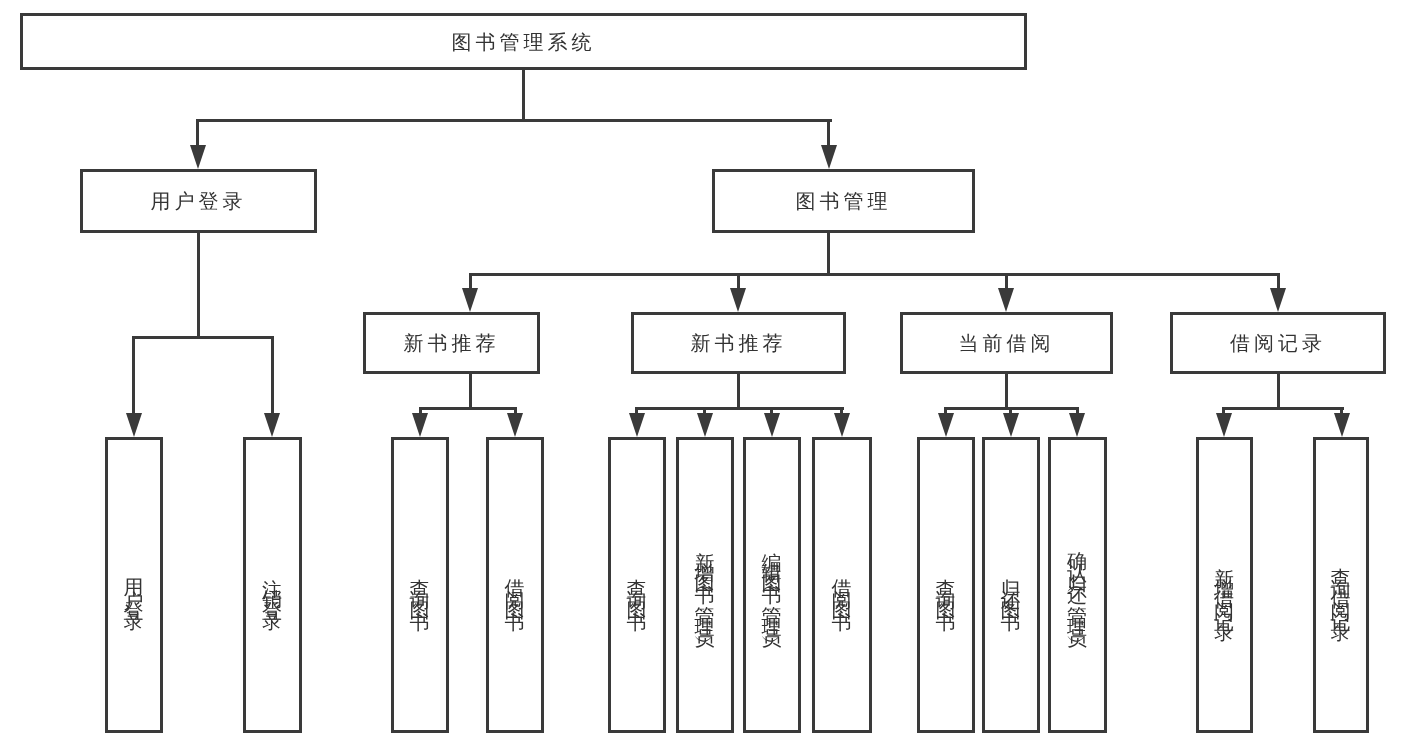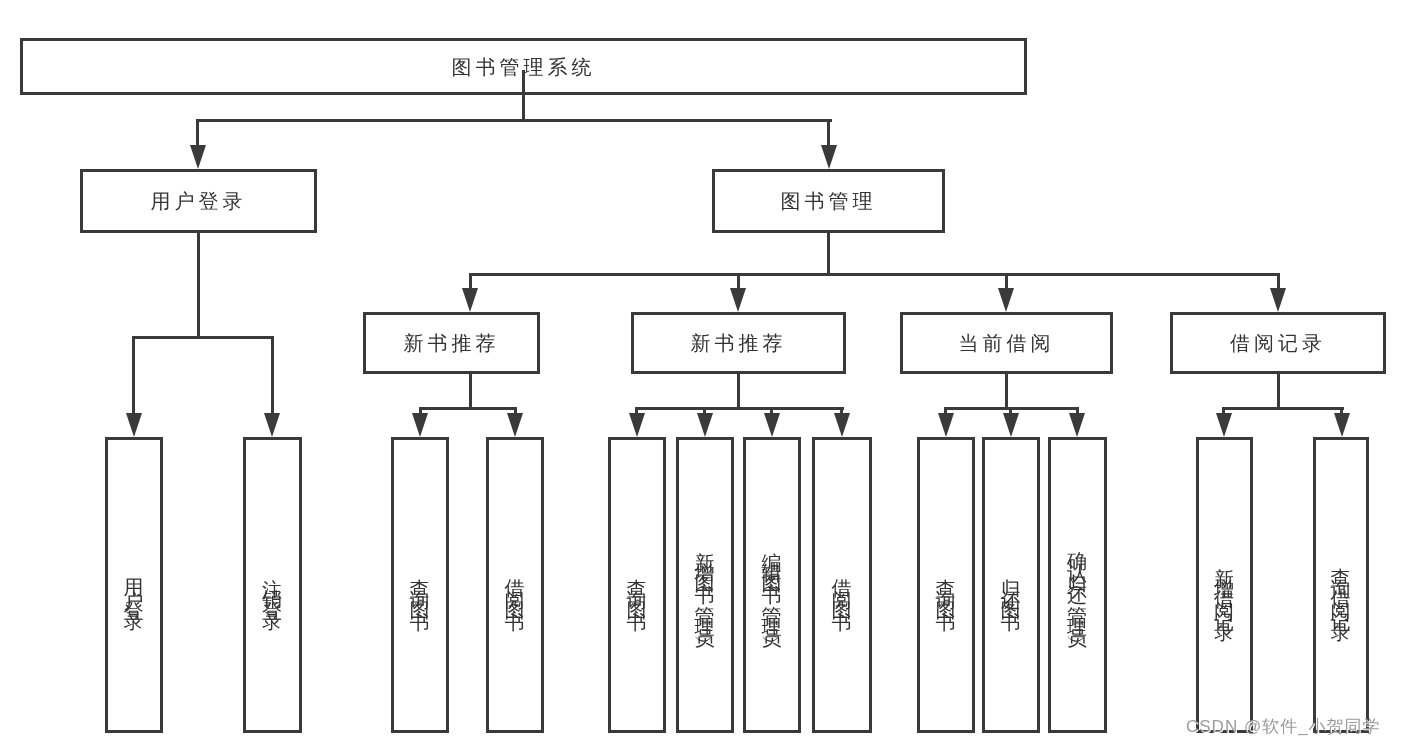--- a/index.html
+++ b/index.html
@@ -11,21 +11,21 @@
     position:absolute;box-sizing:border-box;background:#fff;
     border:3px solid var(--line,#3a3a3a);
     display:flex;align-items:center;justify-content:center;
     font-size:20px;line-height:1;color:var(--text,#333);
   }
   .box.h span{letter-spacing:4px;white-space:nowrap;}
   .box.v span{
     writing-mode:vertical-rl;text-orientation:mixed;
     letter-spacing:11px;white-space:nowrap;
   }
-  .root{border-width:3px;margin-top:25px;}
+  .root{border-width:3px;}
   .vl{position:absolute;width:3px;background:var(--line,#3a3a3a);}
   .hl{position:absolute;height:3px;background:var(--line,#3a3a3a);}
   .ar{
     position:absolute;width:0;height:0;
     border-left:8px solid transparent;border-right:8px solid transparent;
     border-top:24px solid var(--line,#3a3a3a);
   }
   .watermark{
     position:absolute;left:1186px;top:715px;font-size:17px;
     color:var(--wm,#9b9b9b);letter-spacing:1px;white-space:nowrap;
@@ -44,21 +44,21 @@
   <div class="vl" style="left:522px;top:70px;height:51px"></div>
   <div class="hl" style="left:196px;top:119px;width:636px"></div>
   <div class="vl" style="left:196px;top:119px;height:28px"></div>
   <div class="ar" style="left:190px;top:145px"></div>
   <div class="vl" style="left:827px;top:119px;height:28px"></div>
   <div class="ar" style="left:821px;top:145px"></div>
 
   <div class="box h" style="left:80px;top:169px;width:237px;height:64px">
     <span>用户登录</span>
   </div>
-  <div class="box h" style="left:712px;top:169px;width:233px;height:64px">
+  <div class="box h" style="left:712px;top:169px;width:263px;height:64px">
     <span>图书管理</span>
   </div>
 
   <div class="vl" style="left:197px;top:233px;height:106px"></div>
   <div class="hl" style="left:132px;top:336px;width:142px"></div>
   <div class="vl" style="left:132px;top:336px;height:78px"></div>
   <div class="ar" style="left:126px;top:413px"></div>
   <div class="vl" style="left:271px;top:336px;height:78px"></div>
   <div class="ar" style="left:264px;top:413px"></div>
 
@@ -157,15 +157,14 @@
     <span>确认归还（管理员）</span>
   </div>
 
   <div class="box v" style="left:1196px;top:437px;width:57px;height:296px">
     <span>新增借阅记录</span>
   </div>
   <div class="box v" style="left:1313px;top:437px;width:56px;height:296px">
     <span>查询借阅记录</span>
   </div>
 
-  <div class="watermark">CSDN @软件_小贺同学</div>
 
 </div>
 
 </body></html>

